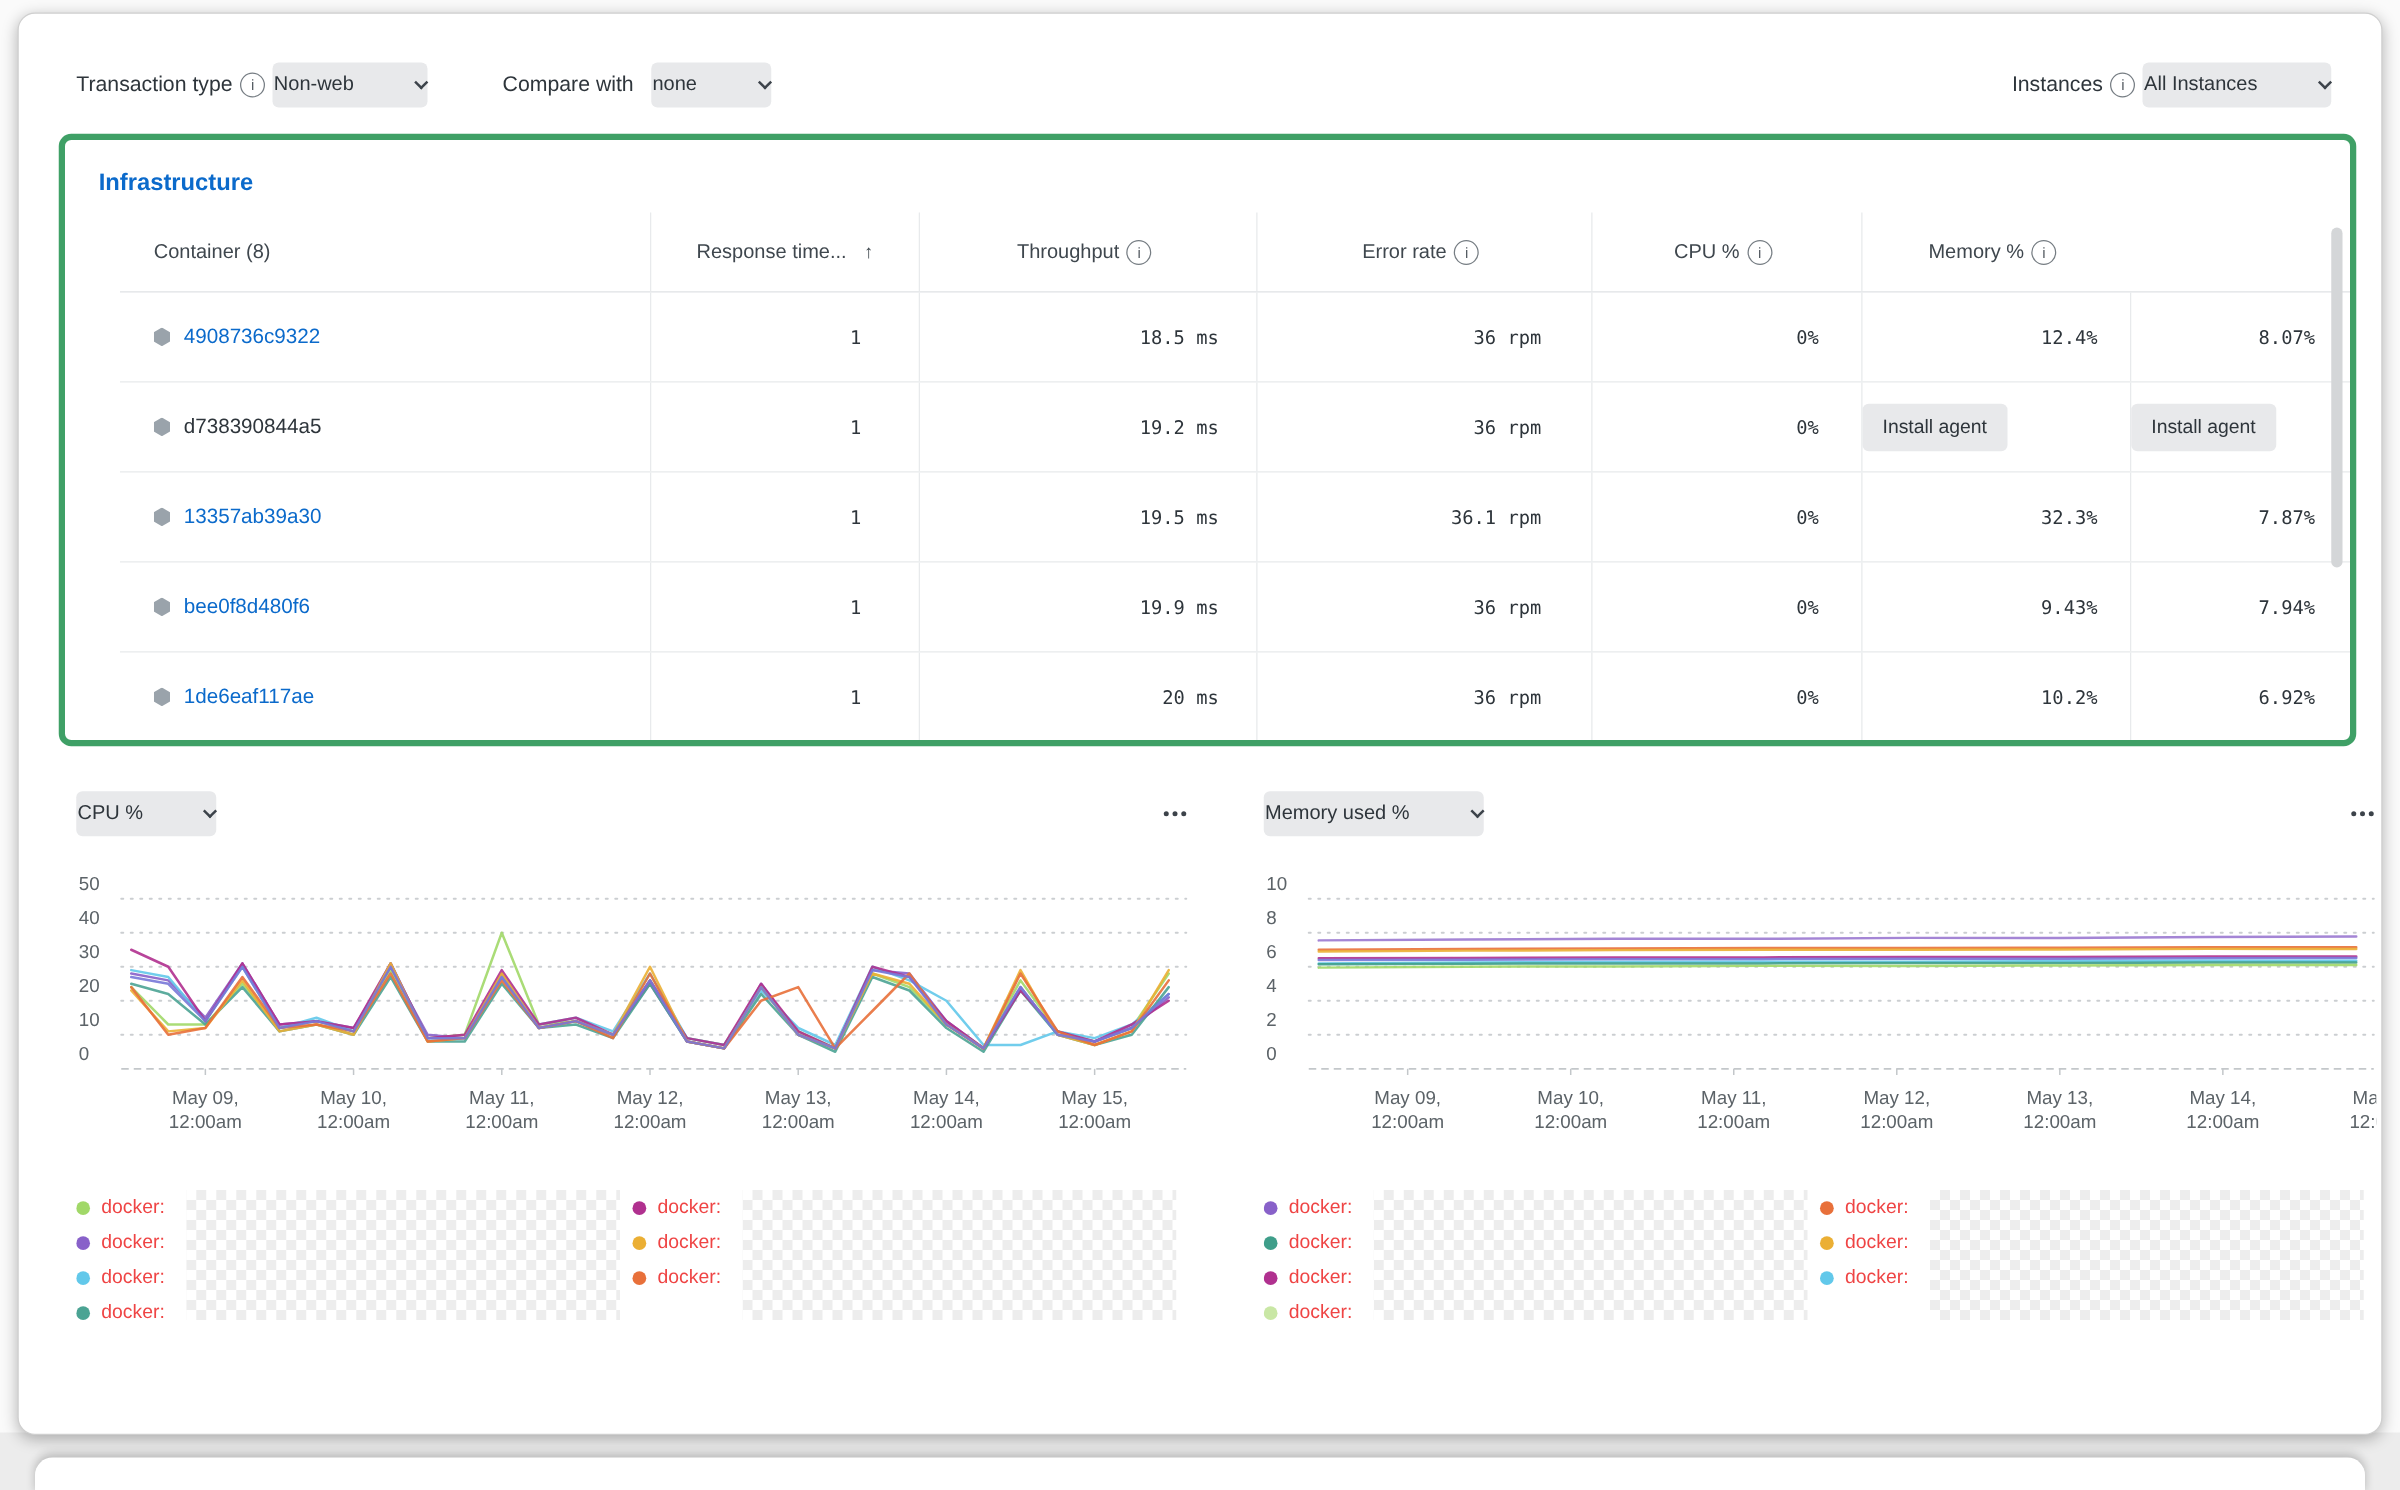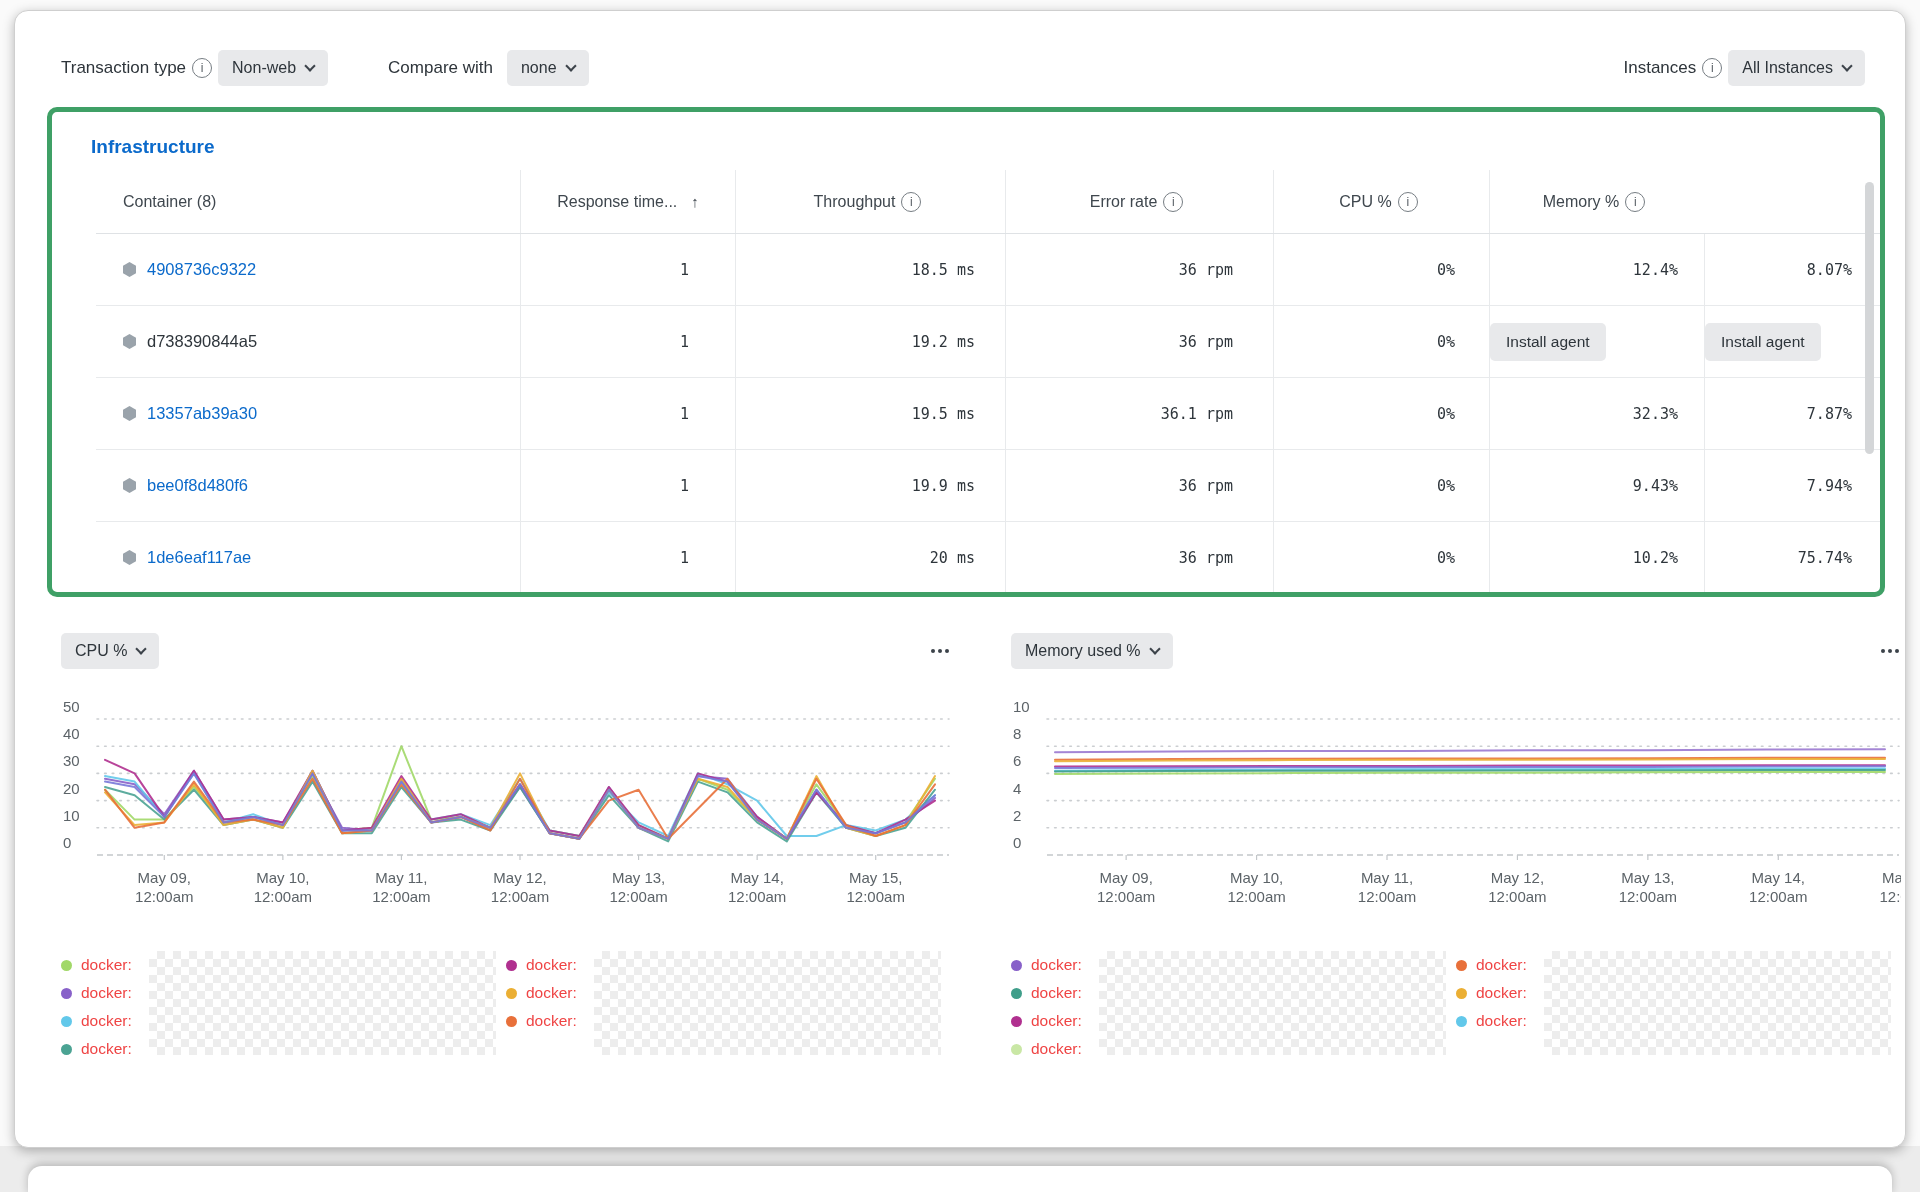--- a/index.html
+++ b/index.html
@@ -21,40 +21,40 @@
 
   
   .filters {
     position:absolute; left:46px; right:40px; top:34px; height:46px;
     display:flex; align-items:center;
   }
   .flabel { font-weight:normal; font-size:17px; color:#2e353b; }
   .spacer { flex:1; }
   .pill {
     display:inline-flex; align-items:center; background:#e8e9eb; border:none;
-    border-radius:5px; padding:9px 14px; font-size:16px; color:#2e353b;
-    font-family:"Liberation Sans", sans-serif; cursor:pointer;
+    border-radius:5px; padding:9px 1px; font-size:16px; color:#2e353b;
+    font-family:"Liberation Sans", sans-serif; cursor:pointer;gap:40px;
   }
   .chev {
     width:8px; height:8px; border-right:2px solid #3c434a; border-bottom:2px solid #3c434a;
     transform:rotate(45deg); display:inline-block; margin-left:10px; margin-top:-4px;
   }
   .info {
     display:inline-flex; width:20px; height:20px; border:1.5px solid #767d83;
     border-radius:50%; align-items:center; justify-content:center;
     font-size:12px; color:#565d63; margin:0 6px; flex:none; cursor:pointer;
   }
   .gap-l { margin-left:14px; } .gap-xl { margin-left:60px; }
 
   
   .green-box {
     position:absolute; left:32px; top:96px; width:1838px; height:490px;
     border:5px solid #3fa066; border-radius:10px; background:#fff; overflow:hidden;
   }
-  .infra-title { color:#0b6acb; font-size:19px; font-weight:bold; margin:24px 0 0 39px; }
+  .infra-title { color:#0b6acb; font-size:19px; font-weight:bold; margin:24px 0 0 27px; }
   .tbl { position:absolute; left:0; top:58px; right:0; bottom:0; }
   .trow {
     display:grid;
     grid-template-columns:424px 215px 270px 268px 216px 215px 1fr;
     align-items:center; height:72px; border-bottom:1px solid #e8eaec;margin-left:44px;
   }
   .trow.head { height:64px; border-bottom:1px solid #dfe2e5; }
   .cell { height:100%; display:flex; align-items:center; border-left:1px solid #e8eaec; }
   .cell:first-child { border-left:none; }
   .head .cell { justify-content:center; font-size:16px; color:#3f474e; }
@@ -213,21 +213,21 @@
       <div class="trow">
         <div class="cell c-name">
             <span class="hexagon"></span>
             <a class="cont-link">1de6eaf117ae</a>
           </div>
         <div class="cell num c-inst">1</div>
         <div class="cell num c-resp">20 ms</div>
         <div class="cell num c-thr">36 rpm</div>
         <div class="cell num c-err">0%</div>
         <div class="cell num c-cpu">10.2%</div>
-        <div class="cell num c-mem">75.74%</div>
+        <div class="cell num c-mem">6.92%</div>
       </div>
     </div>
 
     <div class="vscroll"></div>
   </div>
 
   <div class="chart-panel chart-left">
     <div class="chart-head">
       <button class="pill">
         <span>CPU %</span>

